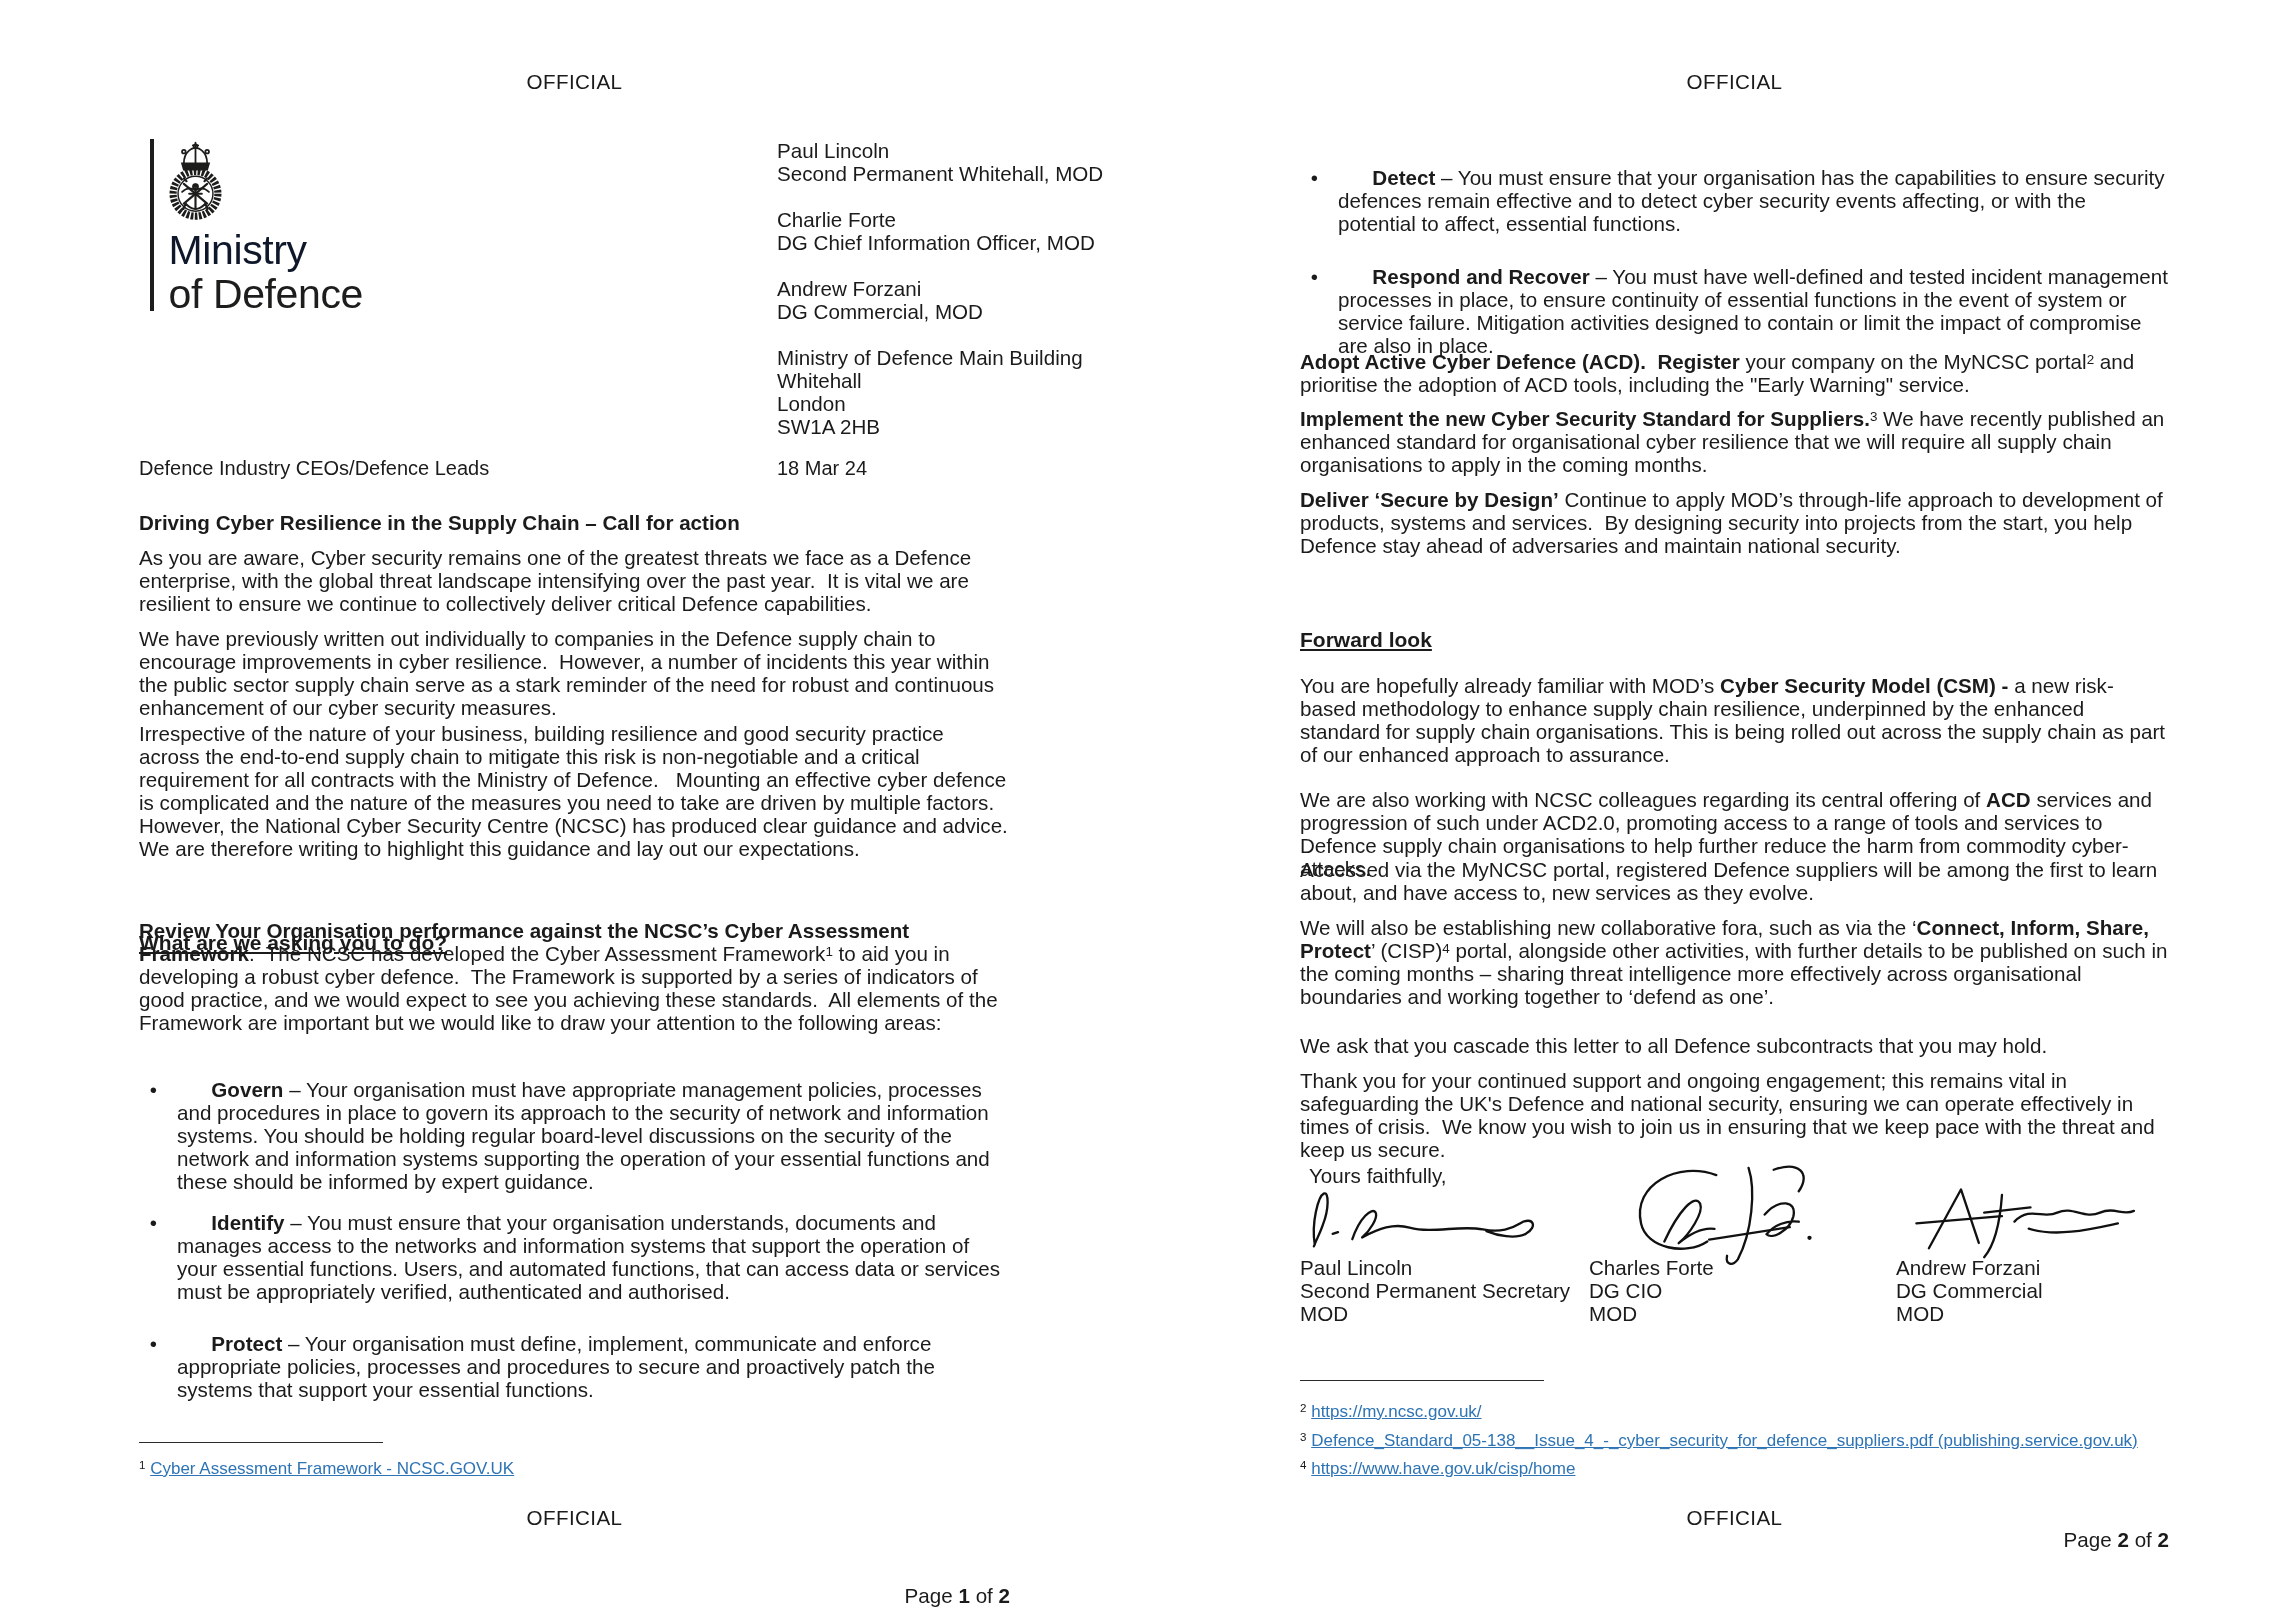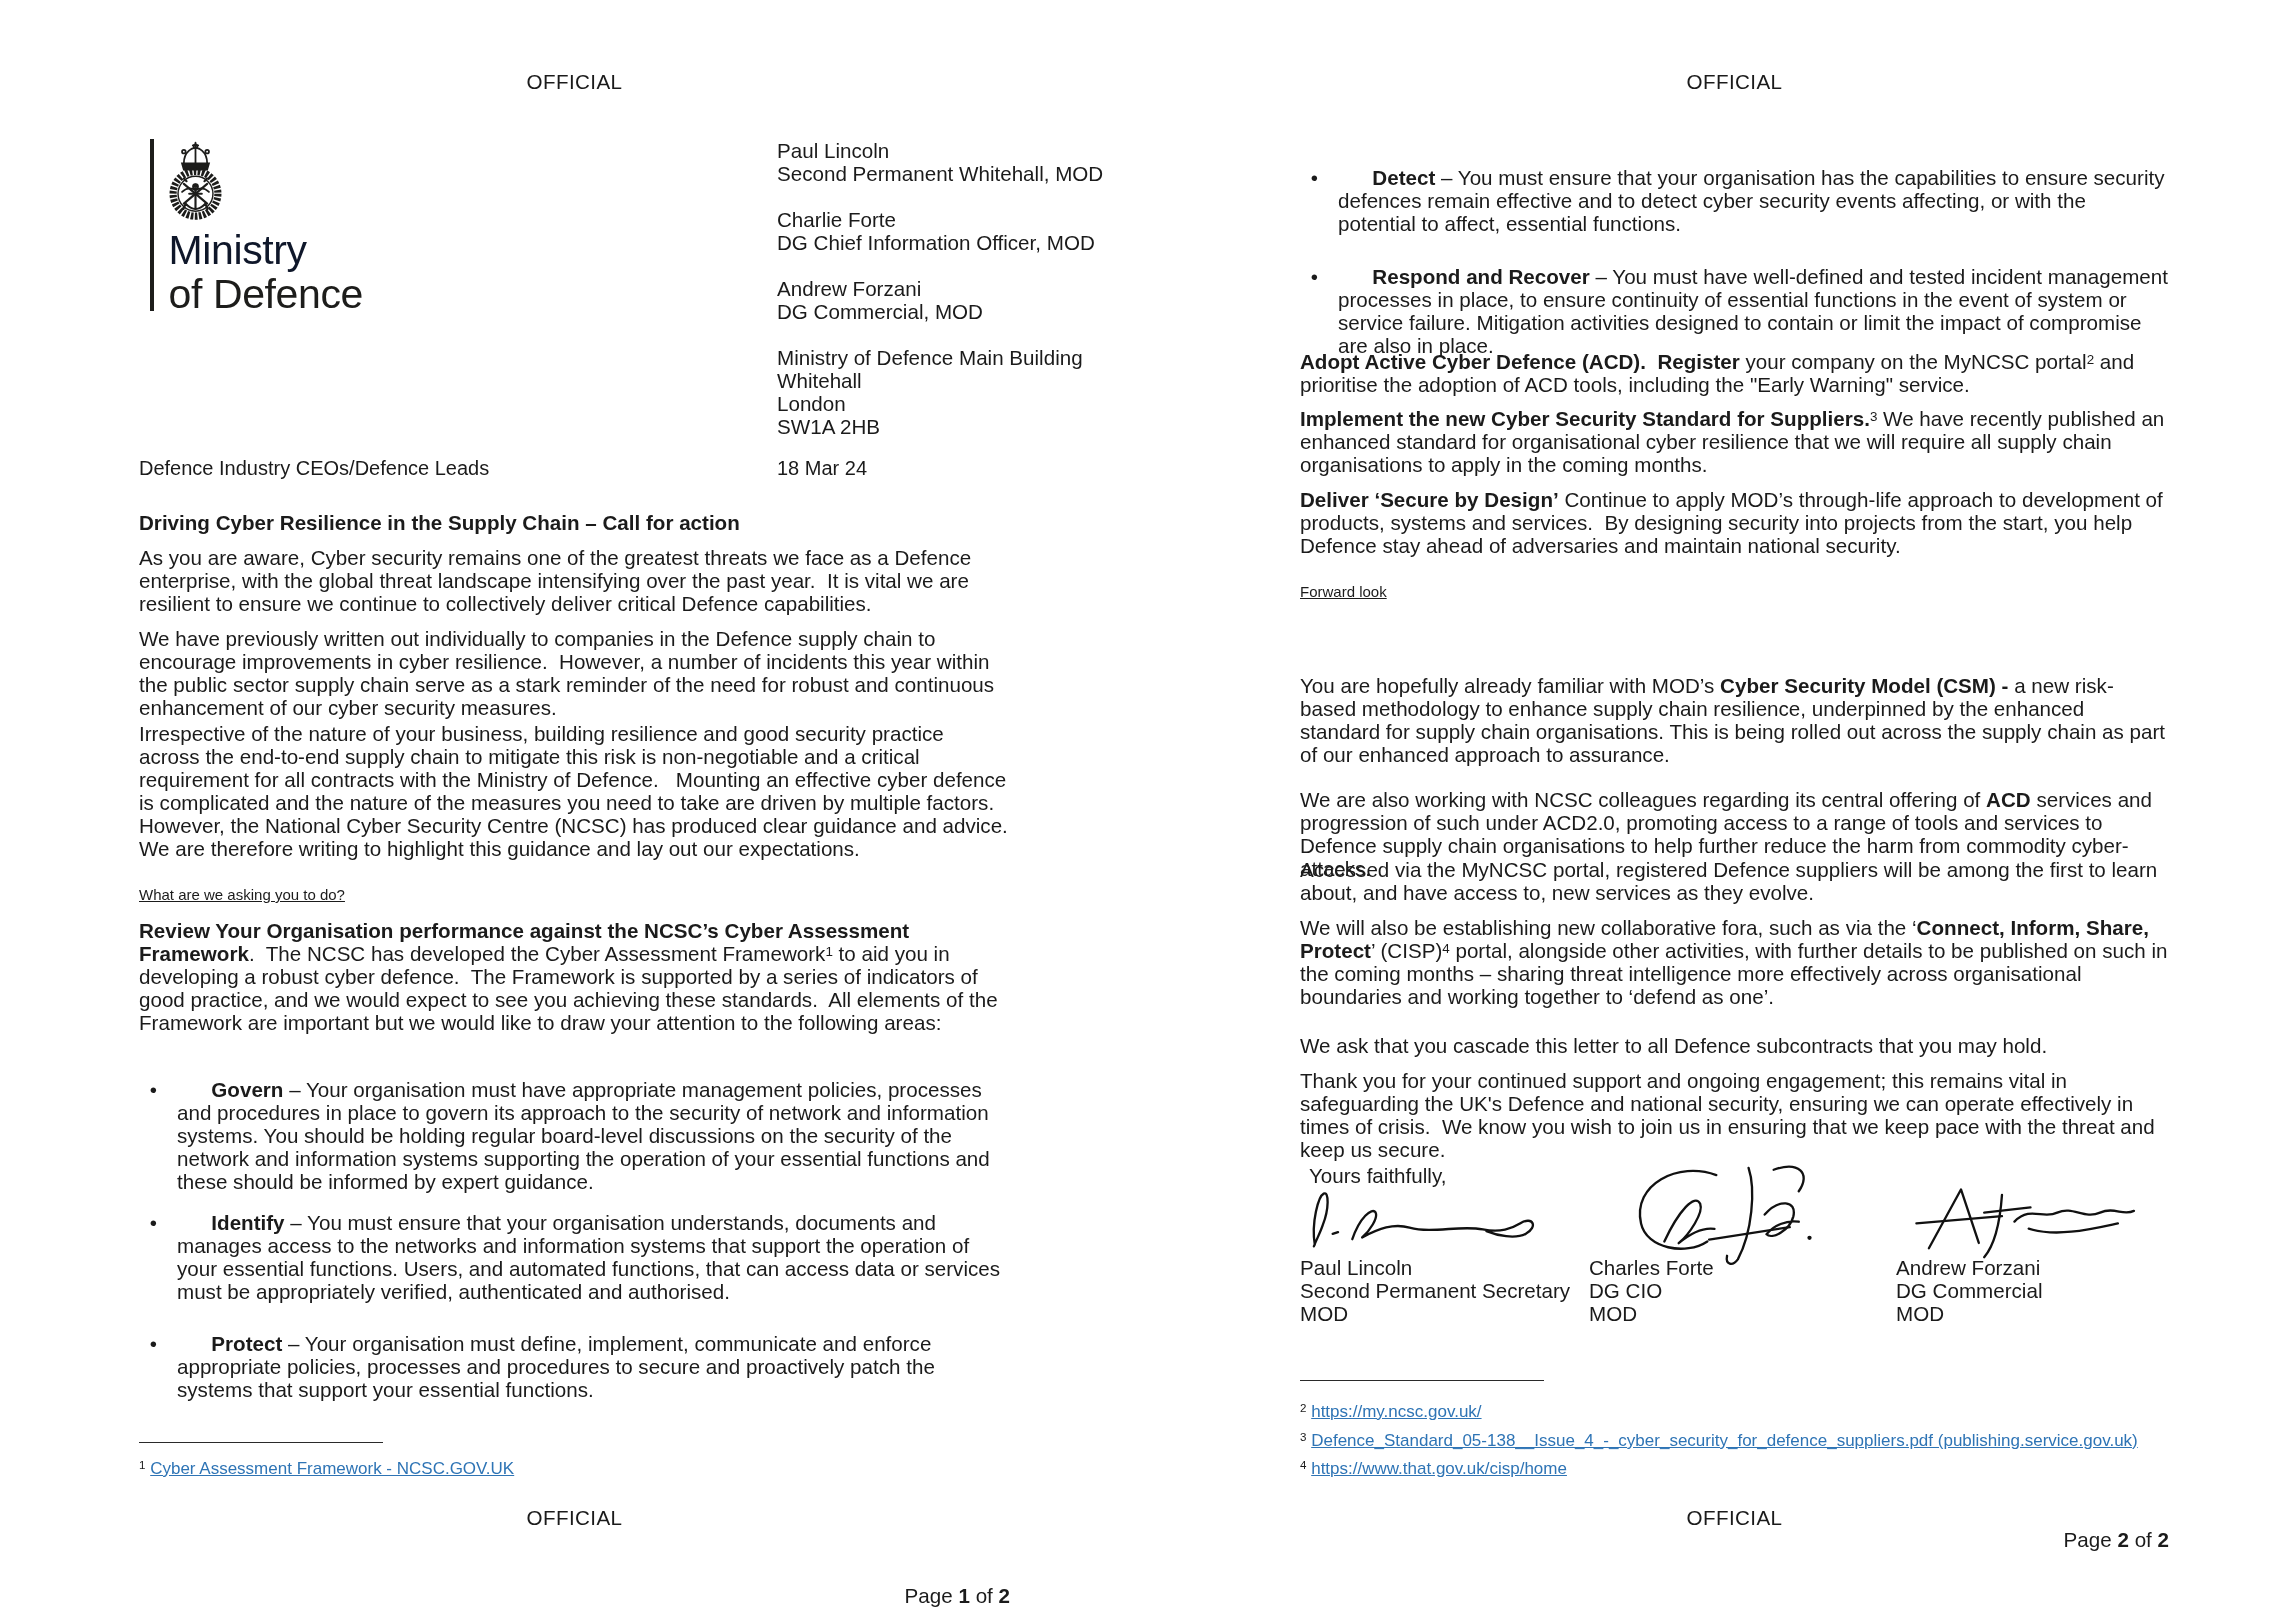--- a/index.html
+++ b/index.html
@@ -6,21 +6,21 @@
   .sheet{position:relative;width:2293px;height:1621px;background:#ffffff;overflow:hidden;
          font-family:"Liberation Sans","DejaVu Sans",sans-serif;color:#1b1b1b;}
   .page{position:absolute;top:0;height:1621px;}
   .page-left{left:139px;width:871px;}
   .page-right{left:1300px;width:869px;}
   .abs{position:absolute;left:0;right:0;}
   .classification{text-align:center;font-size:20.6px;letter-spacing:0.4px;}
   .body-text{font-size:20.6px;line-height:23px;white-space:pre-wrap;margin:0;}
   .bold{font-weight:bold;}
   .title{font-weight:bold;font-size:20.6px;line-height:23px;margin-top:11px;}
-  .heading{font-weight:normal;font-size:15px;line-height:23px;text-decoration:underline;}
+  .heading{font-weight:bold;font-size:21px;line-height:23px;text-decoration:underline;margin-top:48px;}
   sup.ref{font-size:13.4px;line-height:0;vertical-align:5.4px;}
   .bullet{padding-left:38px;}
   .bullet .dot{position:absolute;left:10.7px;font-size:20.6px;}
   .addr-line{font-size:20.6px;line-height:23px;min-height:23px;}
   .address{position:absolute;left:638px;width:376px;}
   .recipient-row{font-size:20px;line-height:23px;}
   .date{position:absolute;left:638px;top:0;}
   .footnote-sep{border-top:1.8px solid #2a2a2a;width:244px;}
   .footnote{font-size:17px;line-height:19px;white-space:pre-wrap;}
   .footnote sup{font-size:11.6px;vertical-align:4.5px;color:#1b1b1b;}
@@ -200,20 +200,20 @@
       <div class="sig-name">
         <div>Andrew Forzani</div>
         <div>DG Commercial</div>
         <div>MOD</div>
       </div>
     </div>
 
     <div class="abs footnote-sep" style="top:1380px"></div>
     <div class="abs footnote" style="top:1398px"><sup>2</sup> <a class="doclink">https://my.ncsc.gov.uk/</a></div>
     <div class="abs footnote" style="top:1427px"><sup>3</sup> <a class="doclink">Defence_Standard_05-138__Issue_4_-_cyber_security_for_defence_suppliers.pdf (publishing.service.gov.uk)</a></div>
-    <div class="abs footnote" style="top:1455px"><sup>4</sup> <a class="doclink">https://www.that.gov.uk/cisp/home</a></div>
+    <div class="abs footnote" style="top:1455px"><sup>4</sup> <a class="doclink">https://www.have.gov.uk/cisp/home</a></div>
 
     <div class="abs classification" style="top:1506px">OFFICIAL</div>
     <div class="abs page-num" style="top:1528px"><span>Page </span><span class="bold">2</span><span> of </span><span class="bold">2</span></div>
   </div>
 
 </div>
 
 
 </body></html>

